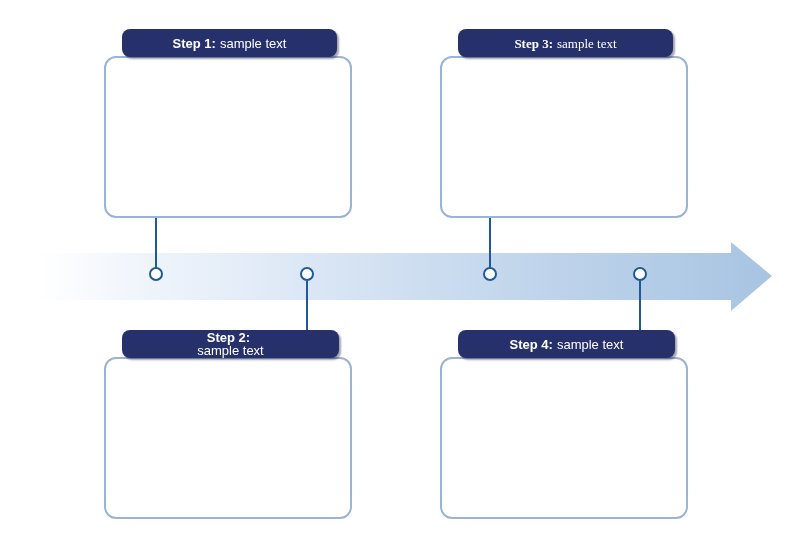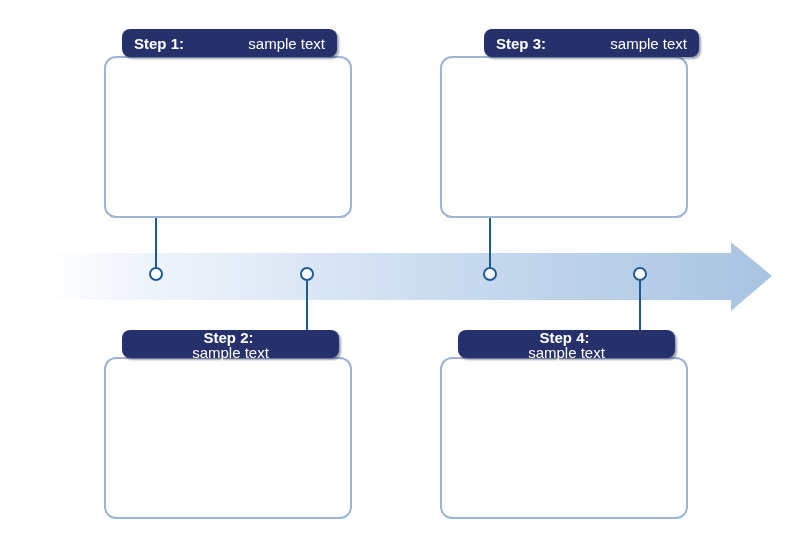--- a/index.html
+++ b/index.html
@@ -29,26 +29,26 @@
     box-sizing: border-box;
     background: #ffffff;
     border: 2px solid #9bb4d6;
     border-radius: 12px;
   }
   .badge {
     position: absolute;
     box-sizing: border-box;
     display: flex;
     align-items: center;
-    justify-content: space-between;
+    justify-content: center;
     height: 28px;
     background: #26306b;
     border-radius: 8px;
     color: #ffffff;
-    font-size: 15px;
+    font-size: 13px;
     line-height: 1;
     white-space: nowrap;
     box-shadow: 2px 2px 2px rgba(20, 25, 60, 0.40);
     padding: 0 12px;
   }
   .badge .bold {
     font-weight: bold;
     margin-right: 4px;
   }
   .badge .rest {
@@ -94,24 +94,24 @@
     <span class="rest">sample text</span>
   </div>
 
   <div class="step-box" style="left:104px; top:357px; width:248px; height:162px;"></div>
   <div class="badge" style="left:122px; top:330px; width:217px;flex-direction:column;">
     <span class="bold">Step 2:</span>
     <span class="rest">sample text</span>
   </div>
 
   <div class="step-box" style="left:440px; top:56px; width:248px; height:162px;"></div>
-  <div class="badge" style="left:484px; top:29px; width:215px;">
+  <div class="badge" style="left:458px; top:29px; width:215px;font-family:Liberation Serif, serif;">
     <span class="bold">Step 3:</span>
     <span class="rest">sample text</span>
   </div>
 
   <div class="step-box" style="left:440px; top:357px; width:248px; height:162px;"></div>
-  <div class="badge" style="left:458px; top:330px; width:217px;flex-direction:column;">
+  <div class="badge" style="left:458px; top:330px; width:217px;">
     <span class="bold">Step 4:</span>
     <span class="rest">sample text</span>
   </div>
 
 </div>
 
 </body></html>

